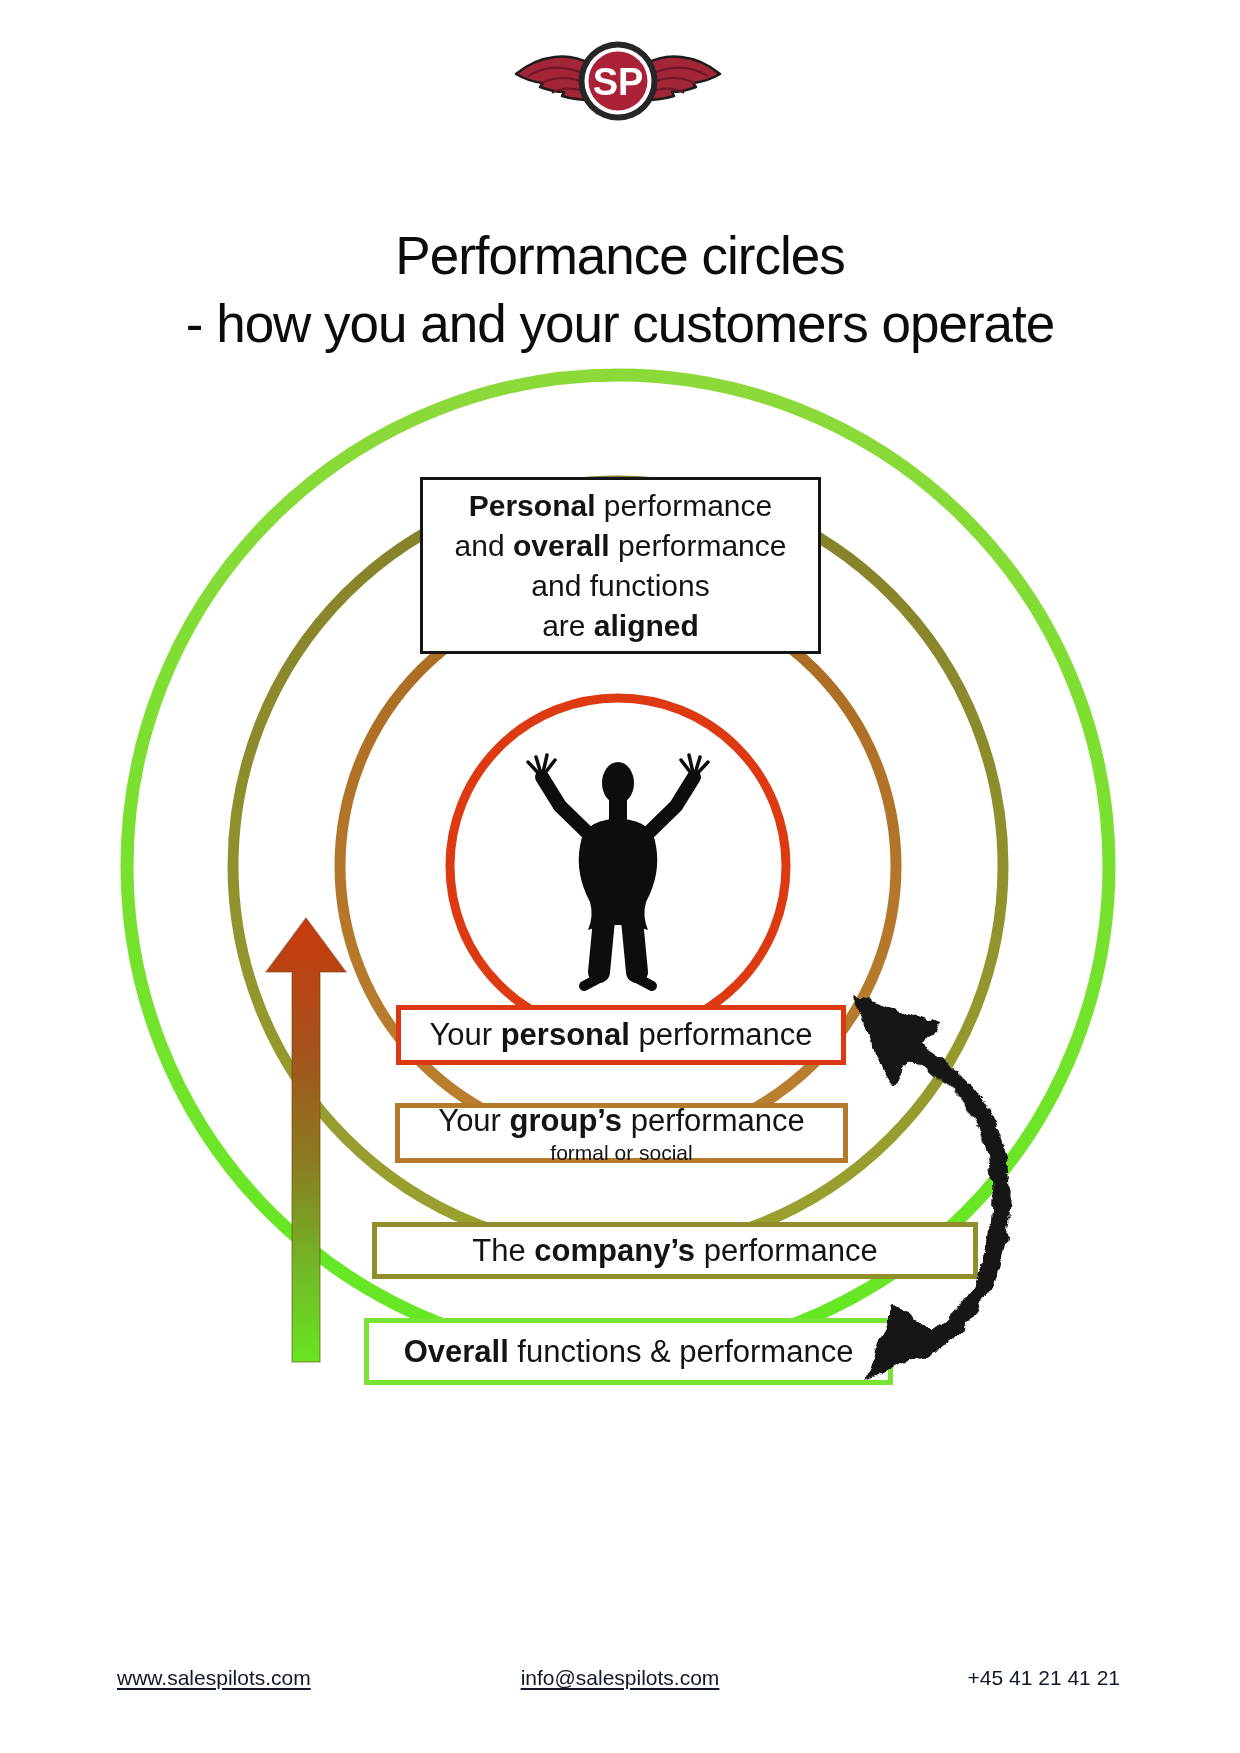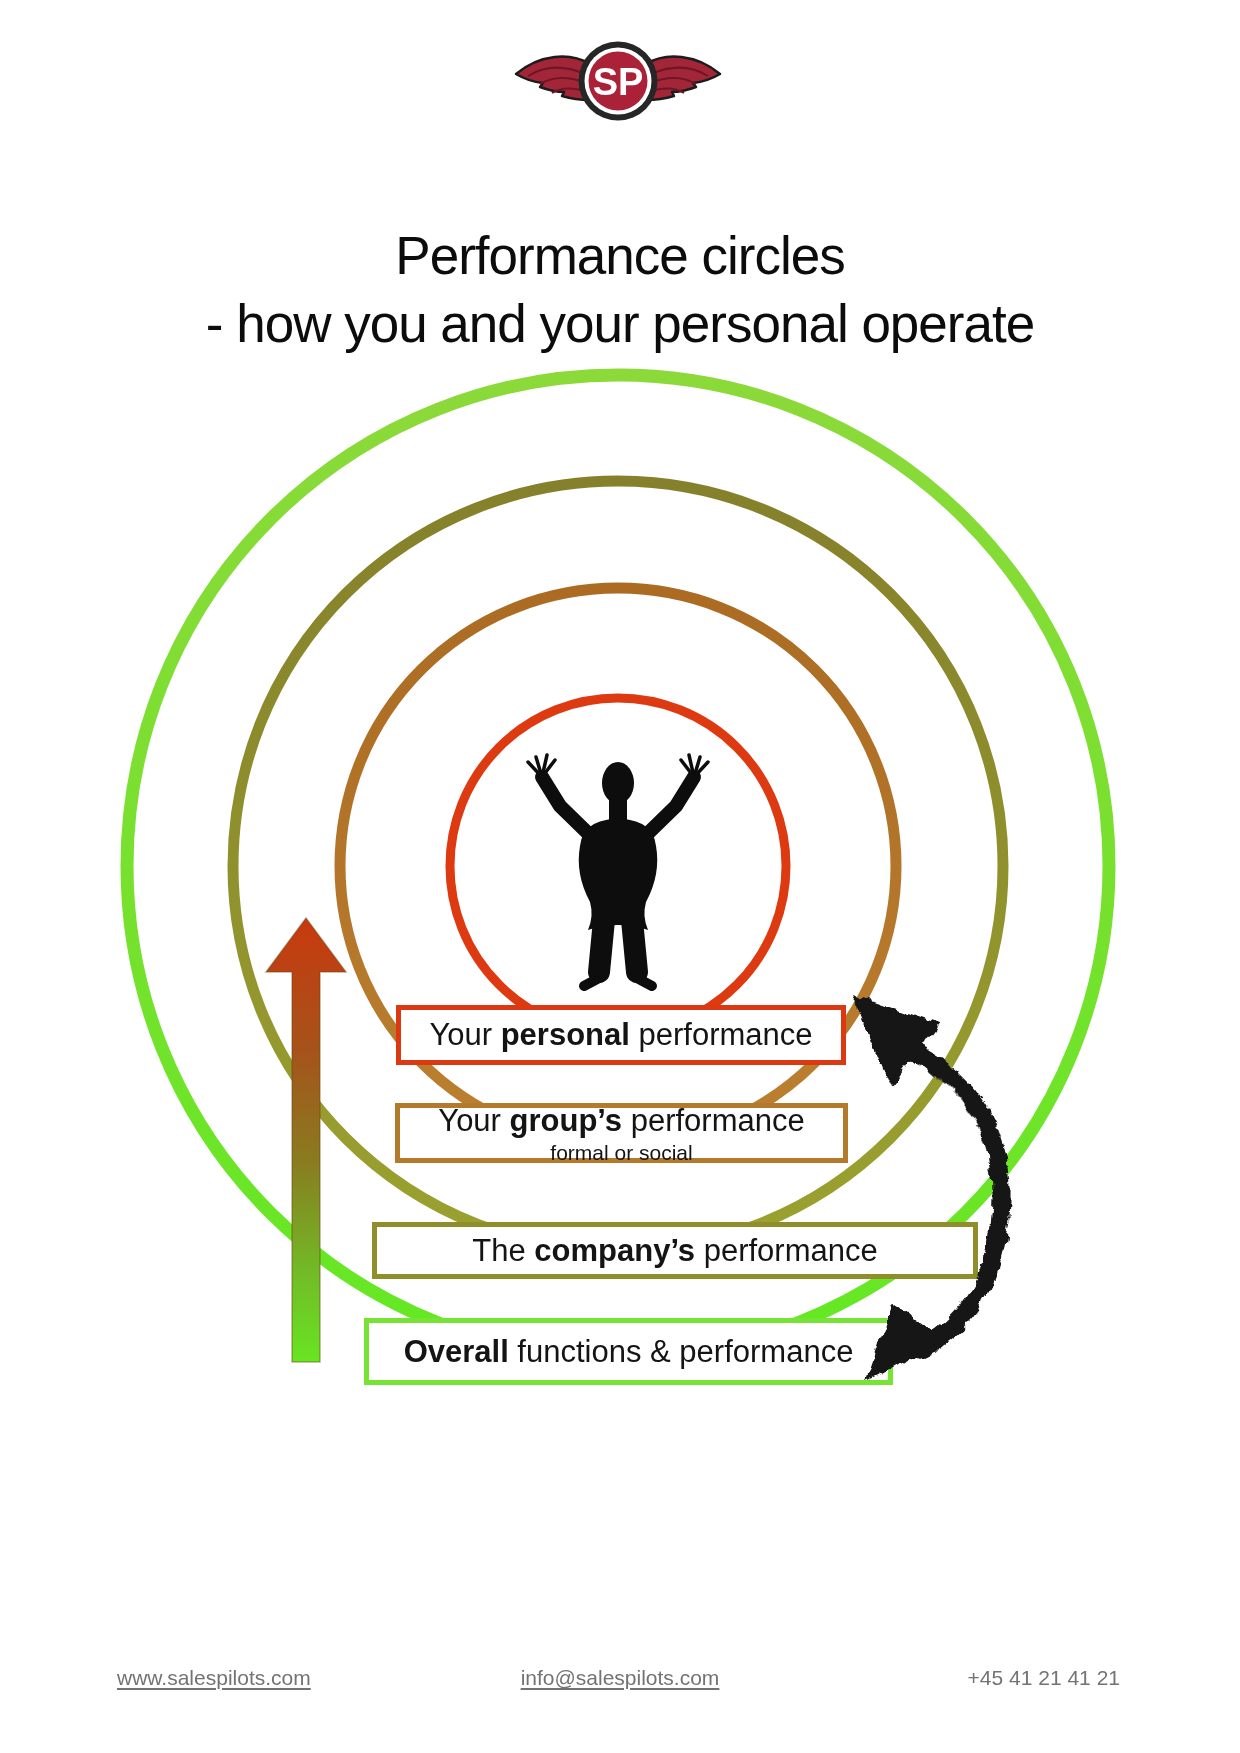--- a/index.html
+++ b/index.html
@@ -31,21 +31,21 @@
   .box-top .line{line-height:40px;}
   .box-personal{left:396px;top:1005px;width:450px;height:60px;border:5px solid #dc3912;}
   .box-group{left:395px;top:1103px;width:453px;height:60px;border:5px solid #b5792c;}
   .box-group .sub{font-size:21px;line-height:25px;}
   .box-group .line{line-height:38px;}
   .box-company{left:372px;top:1222px;width:606px;height:57px;border:5px solid #8f8e2b;}
   .box-overall{left:356px;top:1318px;width:529px;height:67px;border:5px solid #77e334;margin-left:8px;}
 
   
   .footer-item{
-    position:absolute;z-index:2;top:1666px;font-size:21px;color:#737373;white-space:nowrap;
+    position:absolute;z-index:2;top:1666px;font-size:21px;color:#0f172a;white-space:nowrap;
   }
   .footer-link{text-decoration:underline;text-underline-offset:3px;cursor:pointer;}
   .f-web{left:117px;}
   .f-mail{left:50%;transform:translateX(-50%);}
   .f-phone{right:120px;text-decoration:none;}
 </style>
 </head>
 <body>
 
 <div class="page">
@@ -131,23 +131,29 @@
         <path d="M694,777 L708,762"></path>
           <path d="M694,777 L700,757"></path>
         <path d="M694,777 L689,755"></path>
           <path d="M694,777 L681,760"></path>
       </g>
     </g>
   </svg>
 
   <div class="title">
     <div class="line"><span>Performance </span><b>circles</b></div>
-    <div class="line"><span>- </span><b>how</b><span> you and your personal operate</span></div>
+    <div class="line"><span>- </span><b>how</b><span> you and your customers operate</span></div>
   </div>
 
+  <div class="label-box box-top">
+    <div class="line"><b>Personal</b><span> performance</span></div>
+    <div class="line"><span>and </span><b>overall</b><span> performance</span></div>
+    <div class="line"><span>and functions</span></div>
+    <div class="line"><span>are </span><b>aligned</b></div>
+  </div>
 
   <div class="label-box box-personal">
     <div class="line"><span>Your </span><b>personal</b><span> performance</span></div>
   </div>
 
   <div class="label-box box-group">
     <div class="line"><span>Your </span><b>group’s</b><span> performance</span></div>
     <div class="sub">formal or social</div>
   </div>
 

